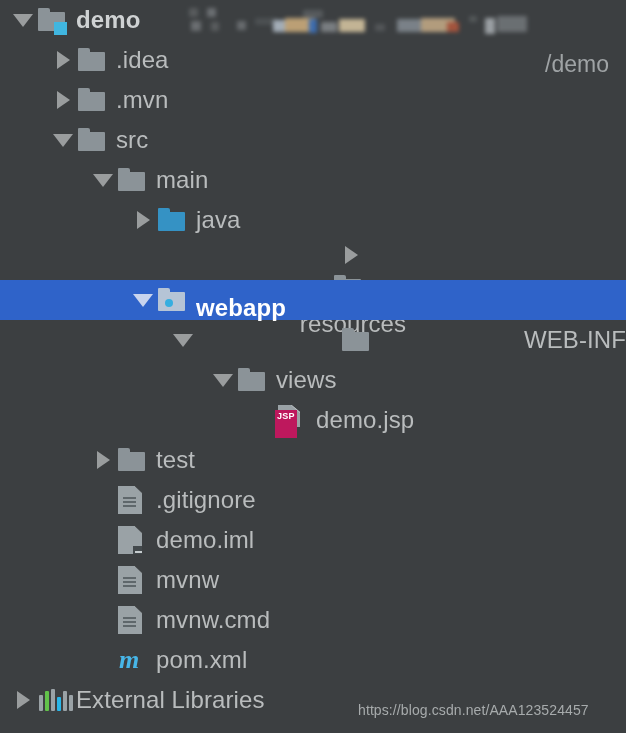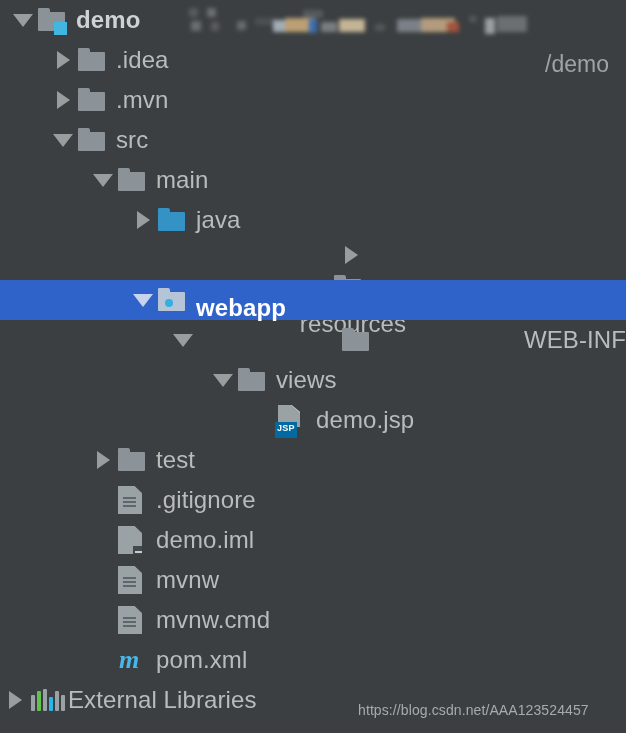--- a/index.html
+++ b/index.html
@@ -184,26 +184,26 @@
   .jsp-icon .sheet .fold2 {
     position: absolute;
     right: 0; top: 0;
     width: 9px; height: 8px;
     background: #c9cfd1;
     clip-path: polygon(0 0, 100% 100%, 100% 0);
   }
   .jsp-icon .tag {
     position: absolute;
     left: -3px; bottom: -3px;
-    background: #0369a1;
+    background: #be185d;
     color: #ffffff;
     font-size: 9px;
     font-weight: bold;
     line-height: 11px;
-    padding: 1px 2px 4px 2px;
+    padding: 1px 2px 16px 2px;
     letter-spacing: 0.2px;
     font-family: "Liberation Sans", sans-serif;
   }
 
   
   .maven-m {
     font-family: "Liberation Serif", serif;
     font-style: italic;
     font-weight: bold;
     font-size: 26px;
@@ -480,21 +480,21 @@
         </div>
         <div class="label">mvnw.cmd</div>
       </div>
       <div class="row" style="top: 640px; padding-left: 88px;">
         <div class="arrow-slot"></div>
         <div class="icon-slot">
           <div class="maven-m">m</div>
         </div>
         <div class="label">pom.xml</div>
       </div>
-      <div class="row" style="top: 680px; ">
+      <div class="row" style="top: 680px; padding-left: 8px;">
         <div class="arrow-slot">
           <div class="tri collapsed"></div>
         </div>
         <div class="icon-slot">
           <div class="libs">
             <i style="height: 16px; background: rgb(154, 162, 166);"></i>
             <i style="height: 20px; background: rgb(98, 194, 74);"></i>
             <i style="height: 22px; background: rgb(154, 162, 166);"></i>
             <i style="height: 14px; background: rgb(41, 182, 232);"></i>
             <i style="height: 20px; background: rgb(154, 162, 166);"></i>

